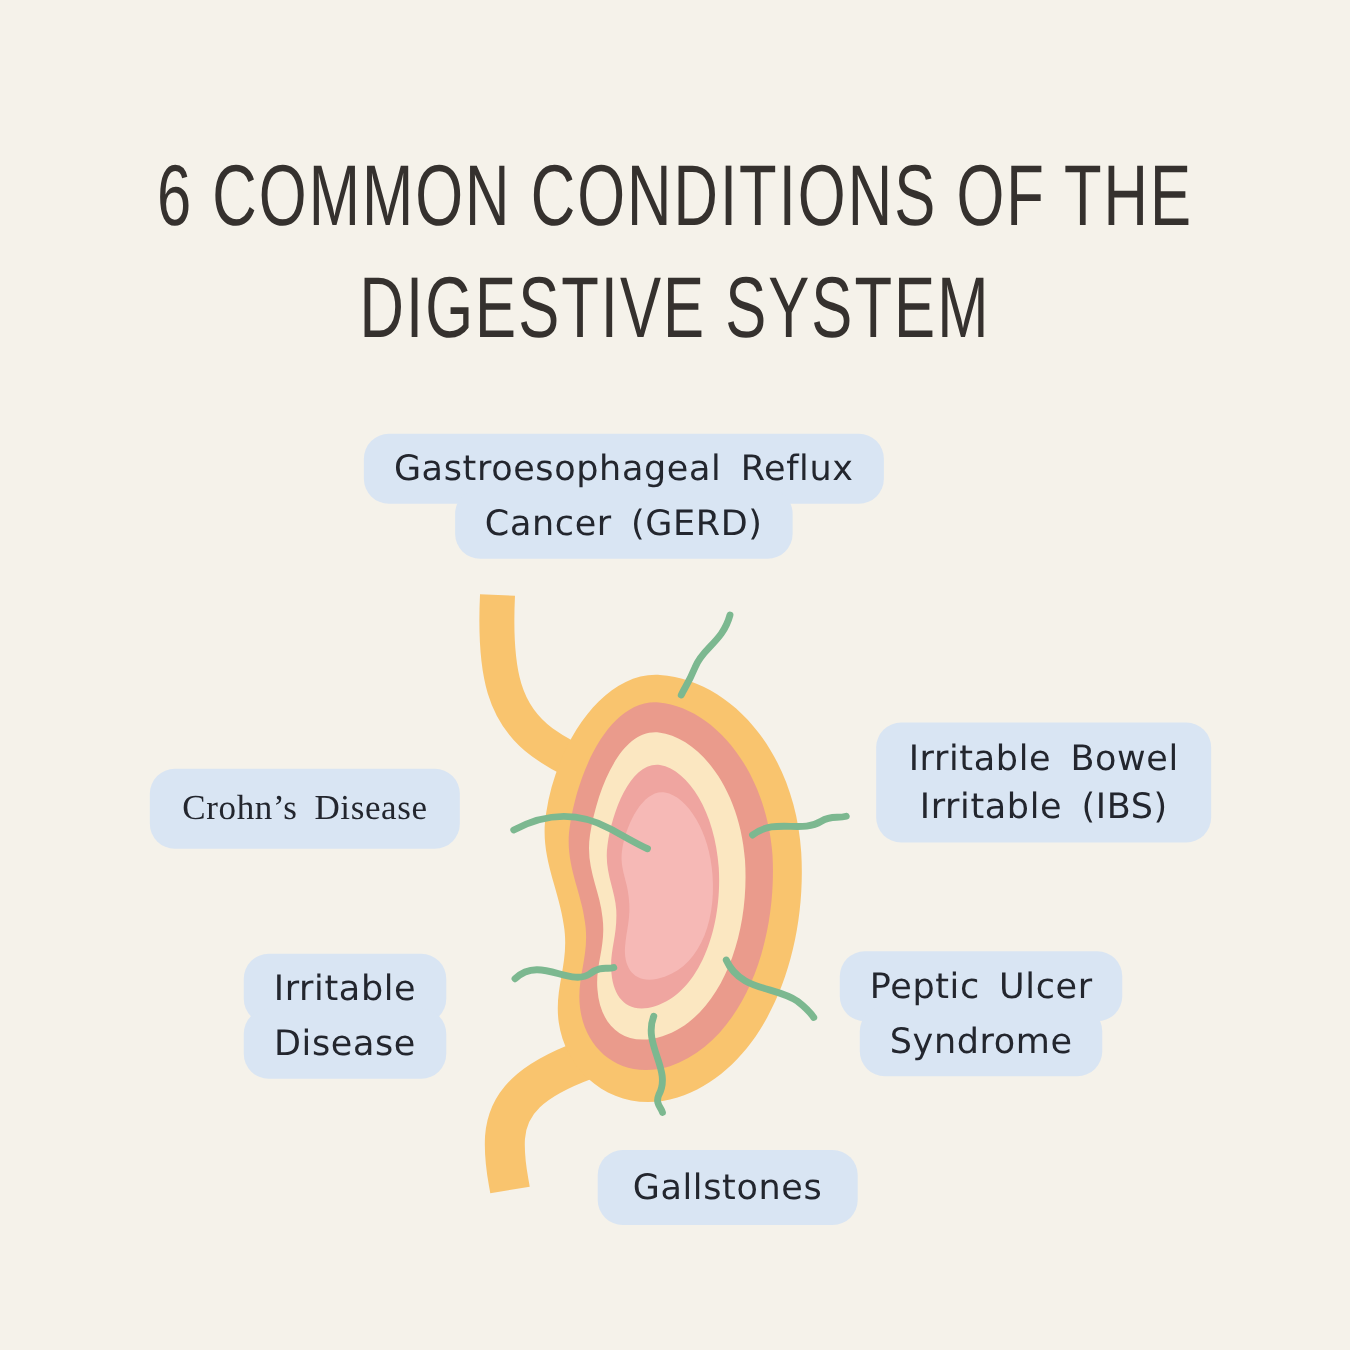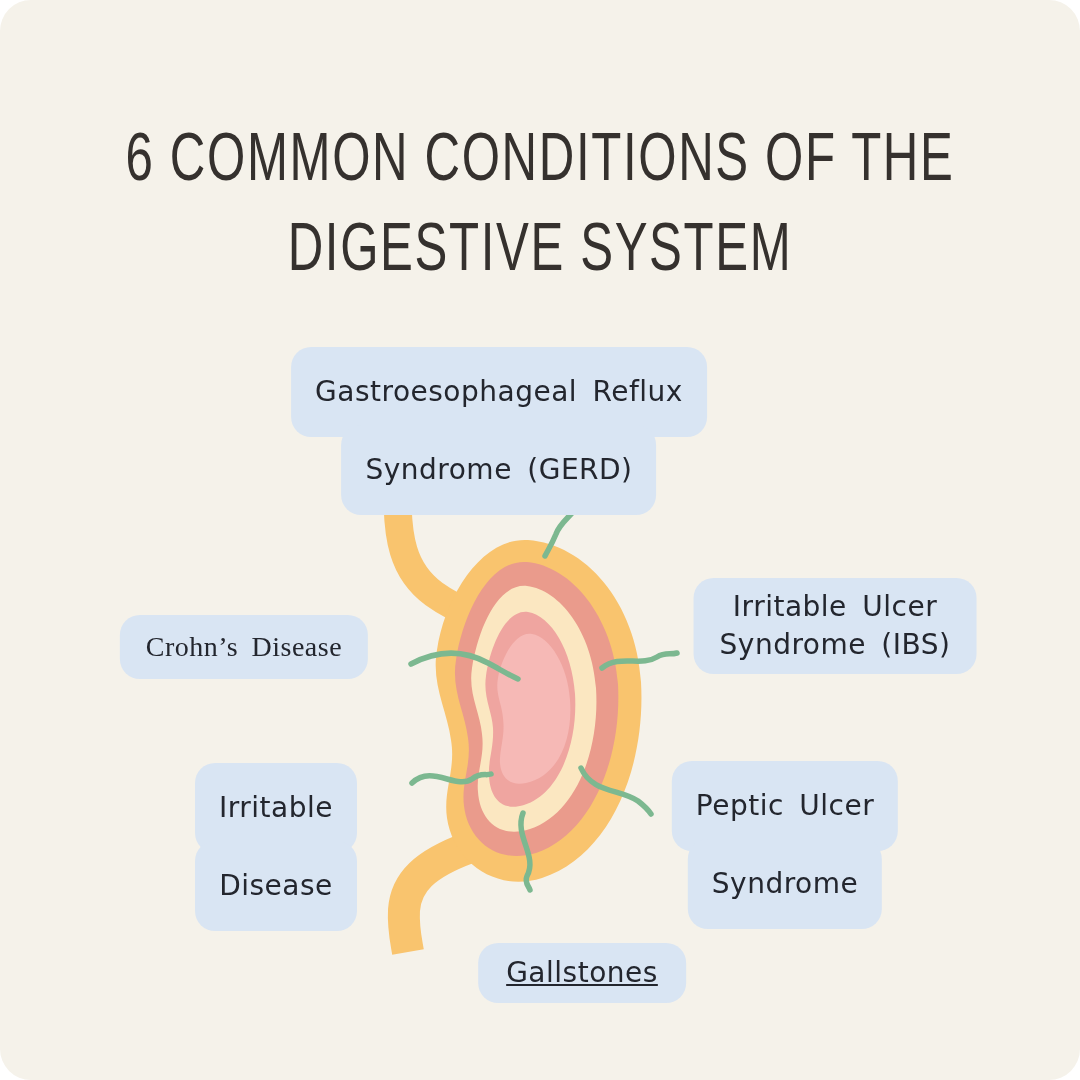--- a/index.html
+++ b/index.html
@@ -2,21 +2,20 @@
 <html style="--bg: #F5F2EA; --label-box: #D9E5F3; --label-text: #23262E; --title-text: #35312E;"><head>
 <meta charset="utf-8">
 <style>
   html,body{margin:0;padding:0;}
   .canvas{
     position:relative;
     width:1080px;height:1080px;
     background:var(--bg,#F5F2EA);
     overflow:hidden;
     font-family:"DejaVu Sans", sans-serif;
-    border-radius:31px;
   }
 
   
   .title{
     position:absolute;
     top:112px;left:0;width:1080px;
     text-align:center;
     color:var(--title-text,#35312E);
     font-family:"Liberation Sans", sans-serif;
     font-weight:400;
@@ -42,33 +41,33 @@
     font-family:"DejaVu Sans", sans-serif;
     color:var(--label-text,#23262E);
     font-size:28px;
     text-align:center;
     word-spacing:6px;
     letter-spacing:0.5px;
   }
   .pill{
     background:var(--label-box,#D9E5F3);
     border-radius:20px;
-    padding:26px 24px;
+    padding:9px 24px;
     line-height:1.35;
     white-space:nowrap;
   }
   .pill.merge{margin-top:-12px;}
   .label-gerd      {top:347px;left:499px;transform:translateX(-50%);}
   .label-ibs       {top:578px;left:835px;transform:translateX(-50%);}
   .label-ibs .pill {padding:10px 26px;}
   .label-crohns    {top:615px;left:244px;transform:translateX(-50%);font-family:Liberation Serif, serif;}
   .label-crohns .pill{padding:13px 26px;}
   .label-colorectal{top:763px;left:276px;transform:translateX(-50%);}
   .label-peptic    {top:761px;left:785px;transform:translateX(-50%);align-items:center;}
-  .label-gallstones{top:943px;left:582px;transform:translateX(-50%);text-decoration:underline;}
+  .label-gallstones{top:920px;left:582px;transform:translateX(-50%);}
   .label-gallstones .pill{padding:11px 28px;}
 </style>
 </head>
 <body>
 
 <div class="canvas">
 
   <h1 class="title">
     <span>6 COMMON CONDITIONS OF THE</span>
     <span>DIGESTIVE SYSTEM</span>
@@ -101,27 +100,27 @@
       <path d="M 602,668 C 620,654 641,667 657,657 C 665,652 670,655 677,653" stroke="#7CB890"></path>
       <path d="M 411,664 C 441,648 466,651 488,663 C 501,670 511,676 518,679" stroke="#7CB890"></path>
       <path d="M 412,783 C 432,764 456,790 472,779 C 481,772 486,776 491,774" stroke="#7CB890"></path>
       <path d="M 581,768 C 592,793 621,789 638,801 C 647,808 649,811 651,814" stroke="#7CB890"></path>
       <path d="M 523,813 C 514,836 538,856 527,876 C 524,883 529,886 530,890" stroke="#7CB890"></path>
     </g>
   </svg>
 
   <div class="label label-gerd">
     <div class="pill">Gastroesophageal Reflux</div>
-    <div class="pill merge">Syndrome (GERD)</div>
+    <div class="pill merge">Cancer (GERD)</div>
   </div>
 
   <div class="label label-ibs">
     <div class="pill">
-      <div>Irritable Ulcer</div>
-      <div>Syndrome (IBS)</div>
+      <div>Irritable Bowel</div>
+      <div>Irritable (IBS)</div>
     </div>
   </div>
 
   <div class="label label-crohns">
     <div class="pill">Crohn’s Disease</div>
   </div>
 
   <div class="label label-colorectal">
     <div class="pill">Irritable</div>
     <div class="pill merge">Disease</div>

